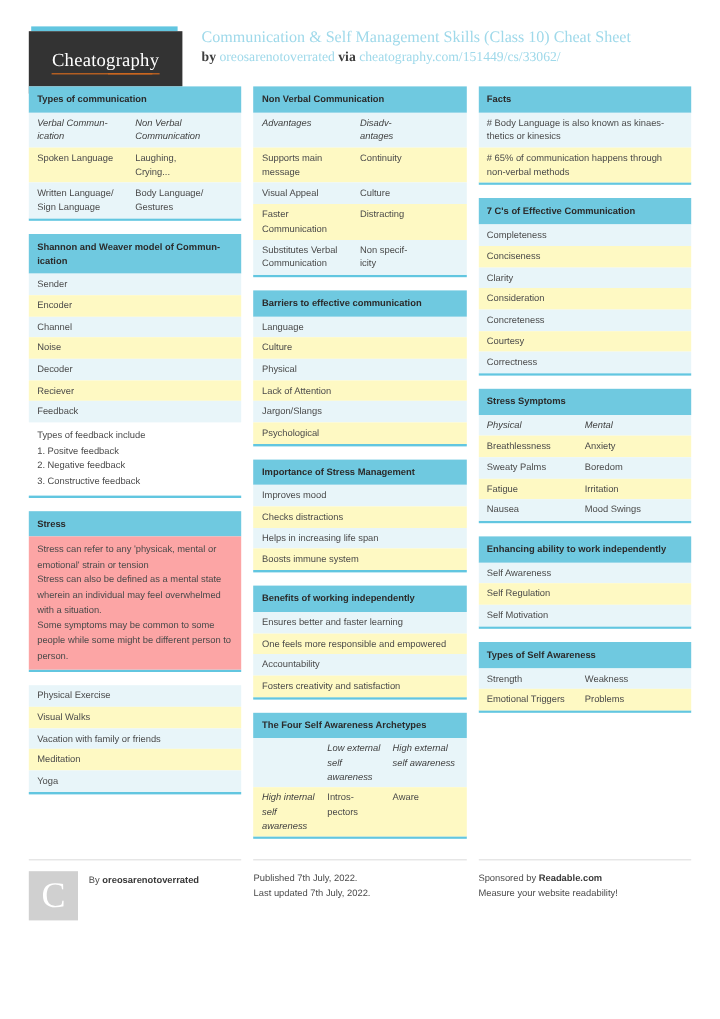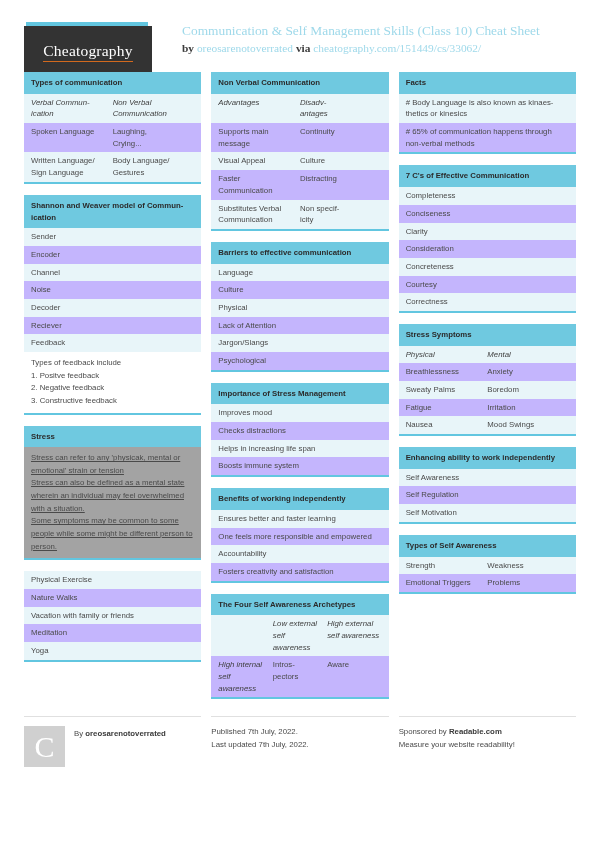--- a/index.html
+++ b/index.html
@@ -66,21 +66,21 @@
     bottom: 0px;
     height: 1.5px;
     background: #d2691e;
   }
   .logo-underline.seg2 {
     left: 52%;
     right: 6%;
     bottom: 0px;
   }
   .header-text {
-    padding-left: 30px;
+    padding-left: 16px;
     padding-top: 1px;
   }
   .sheet-title {
     font-family: "Liberation Serif", serif;
     font-size: 13.4px;
     color: #9fd9ea;
     line-height: 1.25;
     white-space: nowrap;
   }
   .byline {
@@ -122,37 +122,37 @@
     padding: 5px 7px;
     line-height: 1.5;
   }
   .row {
     font-size: 7.8px;
     line-height: 1.5;
     padding: 3px 7px;
     display: flex;
   }
   .row.alt { background: #e8f5f9; }
-  .row.plain { background: #c4b5fd; }
+  .row.plain { background: #fef9c3; }
   .cell {
     flex: 1 1 0;
     min-width: 0;
     padding-right: 6px;
     box-sizing: border-box;
   }
   .cell:last-child { padding-right: 0; }
   .cell.c1 { flex: 0 0 50%; }
   .cell.c2 { flex: 0 0 50%; }
   .ital { font-style: italic; color: #3f3f3f; }
   .block {
     font-size: 7.8px;
     line-height: 1.62;
     padding: 5px 7px;
   }
-  .block.alt { background: #a3a3a3; text-decoration: underline; }
+  .block.alt { background: #fca5a5; }
   .block div { white-space: normal; }
 
   
   .row.tri .cell { flex: 0 0 33.33%; }
   .row.tri .cell.lead { flex: 0 0 33.33%; }
 
   
   .footer {
     display: flex;
     gap: 10px;
@@ -263,21 +263,21 @@
             <div>Stress can refer to any 'physicak, mental or emotional' strain or tension</div>
             <div>Stress can also be defined as a mental state wherein an individual may feel overwhelmed with a situation.</div>
             <div>Some symptoms may be common to some people while some might be different person to person.</div>
           </div>
         </div>
         <div class="card">
           <div class="row alt">
             <div class="cell">Physical Exercise</div>
           </div>
           <div class="row plain">
-            <div class="cell">Nature Walks</div>
+            <div class="cell">Visual Walks</div>
           </div>
           <div class="row alt">
             <div class="cell">Vacation with family or friends</div>
           </div>
           <div class="row plain">
             <div class="cell">Meditation</div>
           </div>
           <div class="row alt">
             <div class="cell">Yoga</div>
           </div>

